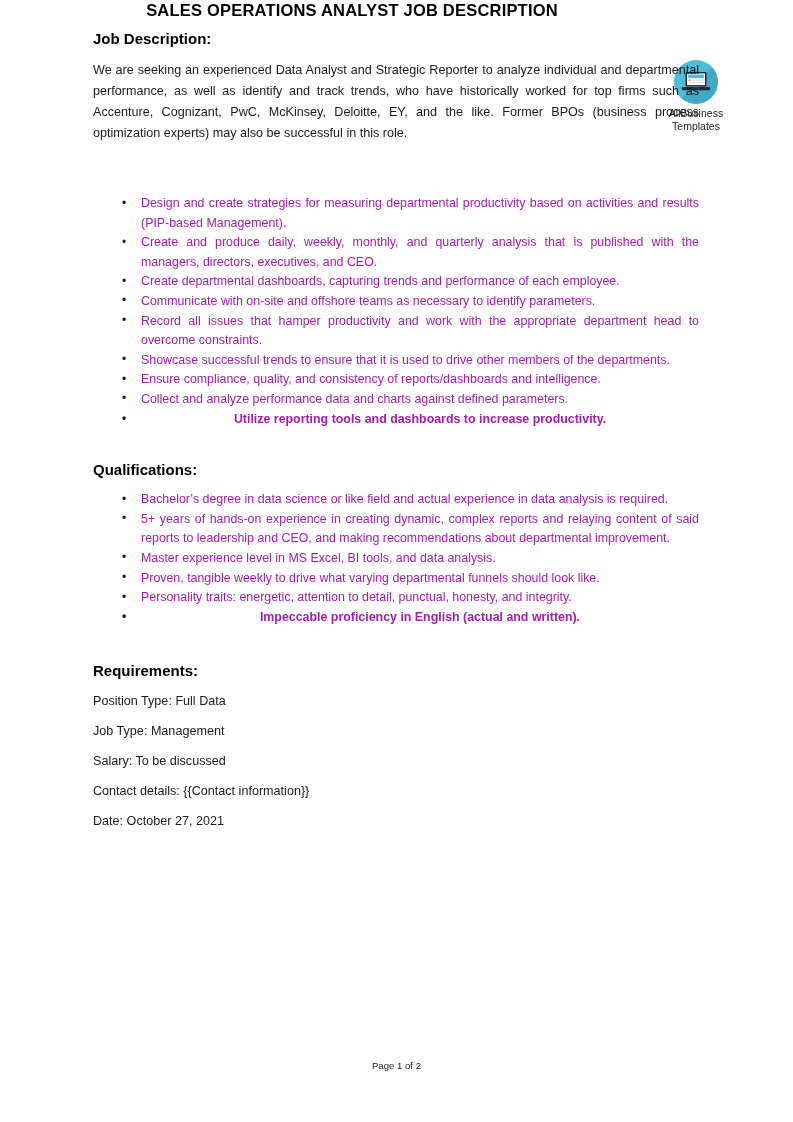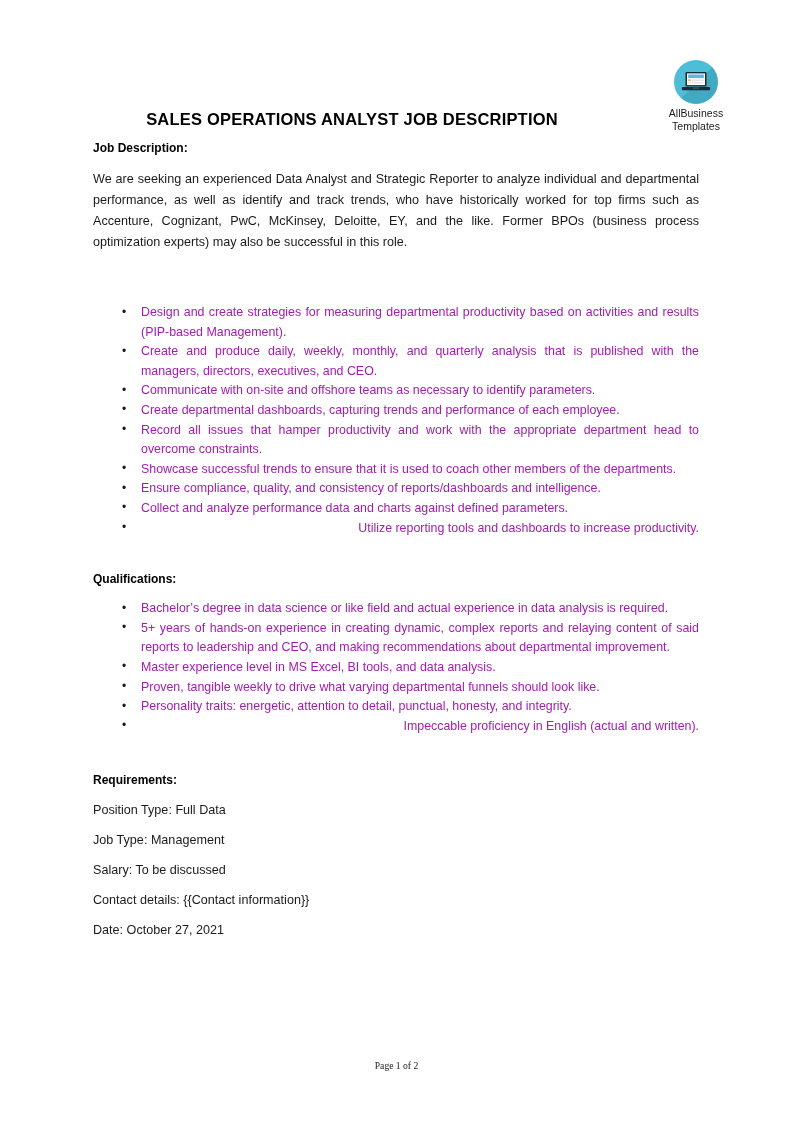--- a/index.html
+++ b/index.html
@@ -70,27 +70,26 @@
     top: 0;
     width: 606px;
   }
   .doc-title {
     text-align: center;
     font-weight: bold;
     font-size: 16.5px;
     line-height: 20px;
     letter-spacing: 0.2px;
     margin: 0;
-    padding-top: 109px;
     padding-right: 88px;  
     color: #000;
   }
   .section-head {
     font-weight: bold;
-    font-size: 12px;
+    font-size: 15px;
     line-height: 16px;
     color: #000;
   }
   .para {
     font-size: 12.6px;
     line-height: 21px;
     text-align: justify;
     color: #1a1a1a;
   }
 
@@ -109,37 +108,36 @@
     margin-bottom: 0px;
   }
   ul.bullets li::before {
     content: "\2022";
     position: absolute;
     left: 29px;
     top: -0.5px;
     font-size: 12px;
     color: #1a1a1a;
   }
-  ul.bullets li:last-child { text-align: right; }
+  ul.bullets li:last-child { text-align: center; font-weight: bold; }
 
   .req-line {
     font-size: 12.6px;
     line-height: 17px;
     color: #1a1a1a;
   }
 
   .footer {
     position: absolute;
     left: 0;
     right: 0;
     top: 1060px;
     text-align: center;
     font-size: 9.6px;
     color: #1a1a1a;
-    font-family: Liberation Serif, serif;
   }
 
   
   .sp-title-to-jd { height: 11px; }
   .sp-jd-to-para  { height: 13px; }
   .sp-para-to-resp{ height: 38px; }
   .sp-resp-to-ul  { height: 12px; }
   .sp-ul-to-qual  { height: 33px; }
   .sp-qual-to-ul  { height: 12px; }
   .sp-ul-to-req   { height: 36px; }
@@ -189,24 +187,24 @@
     <p class="para" style="margin:0;">We are seeking an experienced Data Analyst and Strategic Reporter to analyze individual and departmental performance, as well as identify and track trends, who have historically worked for top firms such as Accenture, Cognizant, PwC, McKinsey, Deloitte, EY, and the like. Former BPOs (business process optimization experts) may also be successful in this role.</p>
 
     <div class="sp-para-to-resp"></div>
 
 
     <div class="sp-resp-to-ul"></div>
 
     <ul class="bullets">
       <li>Design and create strategies for measuring departmental productivity based on activities and results (PIP-based Management).</li>
       <li>Create and produce daily, weekly, monthly, and quarterly analysis that is published with the managers, directors, executives, and CEO.</li>
+      <li>Create departmental dashboards, capturing trends and performance of each employee.</li>
       <li>Communicate with on-site and offshore teams as necessary to identify parameters.</li>
-      <li>Create departmental dashboards, capturing trends and performance of each employee.</li>
       <li>Record all issues that hamper productivity and work with the appropriate department head to overcome constraints.</li>
-      <li>Showcase successful trends to ensure that it is used to coach other members of the departments.</li>
+      <li>Showcase successful trends to ensure that it is used to drive other members of the departments.</li>
       <li>Ensure compliance, quality, and consistency of reports/dashboards and intelligence.</li>
       <li>Collect and analyze performance data and charts against defined parameters.</li>
       <li>Utilize reporting tools and dashboards to increase productivity.</li>
     </ul>
 
     <div class="sp-ul-to-qual"></div>
 
     <div class="section-head">Qualifications:</div>
 
     <div class="sp-qual-to-ul"></div>

